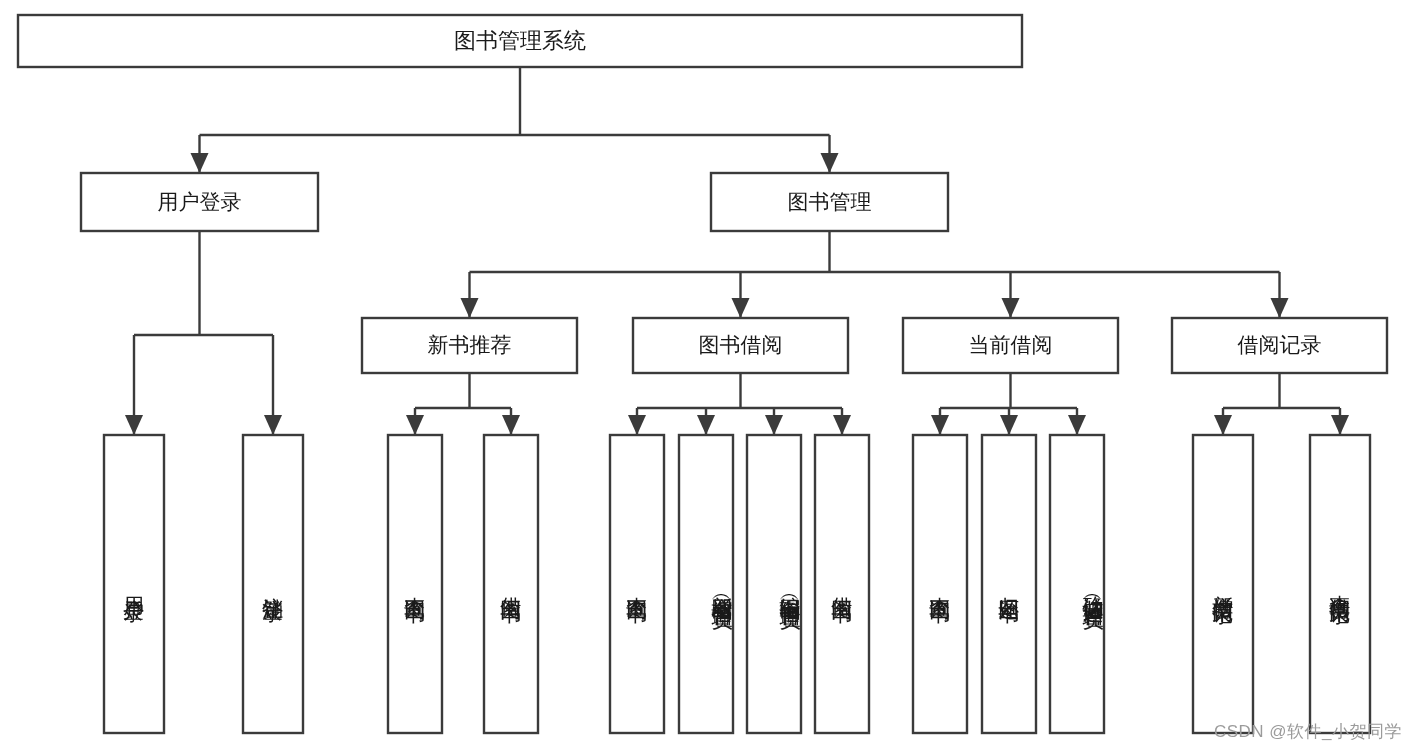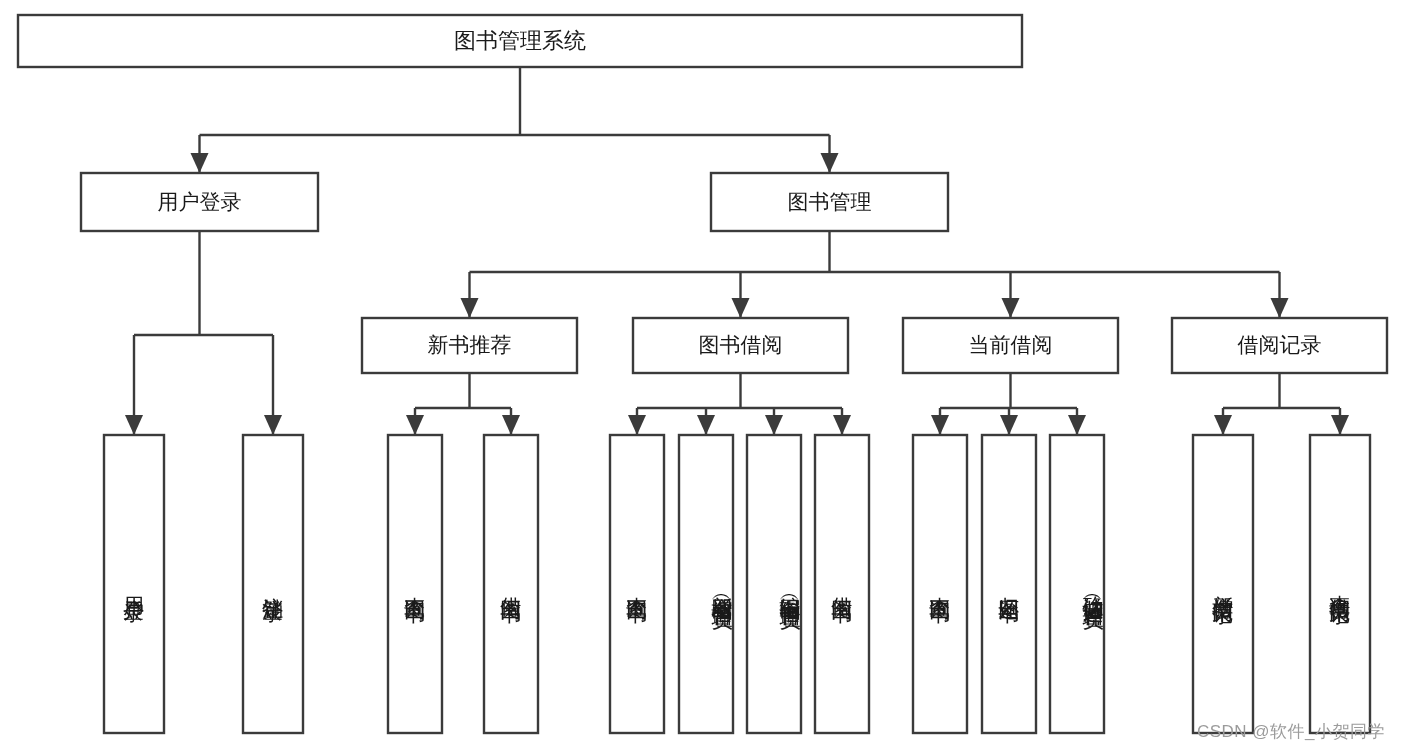--- a/index.html
+++ b/index.html
@@ -58,21 +58,21 @@
     display: flex;
     align-items: flex-start;
     justify-content: center;
     pointer-events: none;
   }
   .vlabel.centered {
     align-items: center;
   }
   .watermark {
     position: absolute;
-    right: 20px;
+    right: 3px;
     bottom: 4px;
     font-family: "Liberation Sans", "DejaVu Sans", sans-serif;
     font-size: 17px;
     color: #9b9b9b;
     letter-spacing: 0.5px;
     white-space: nowrap;
   }
 </style>
 </head>
 <body>

